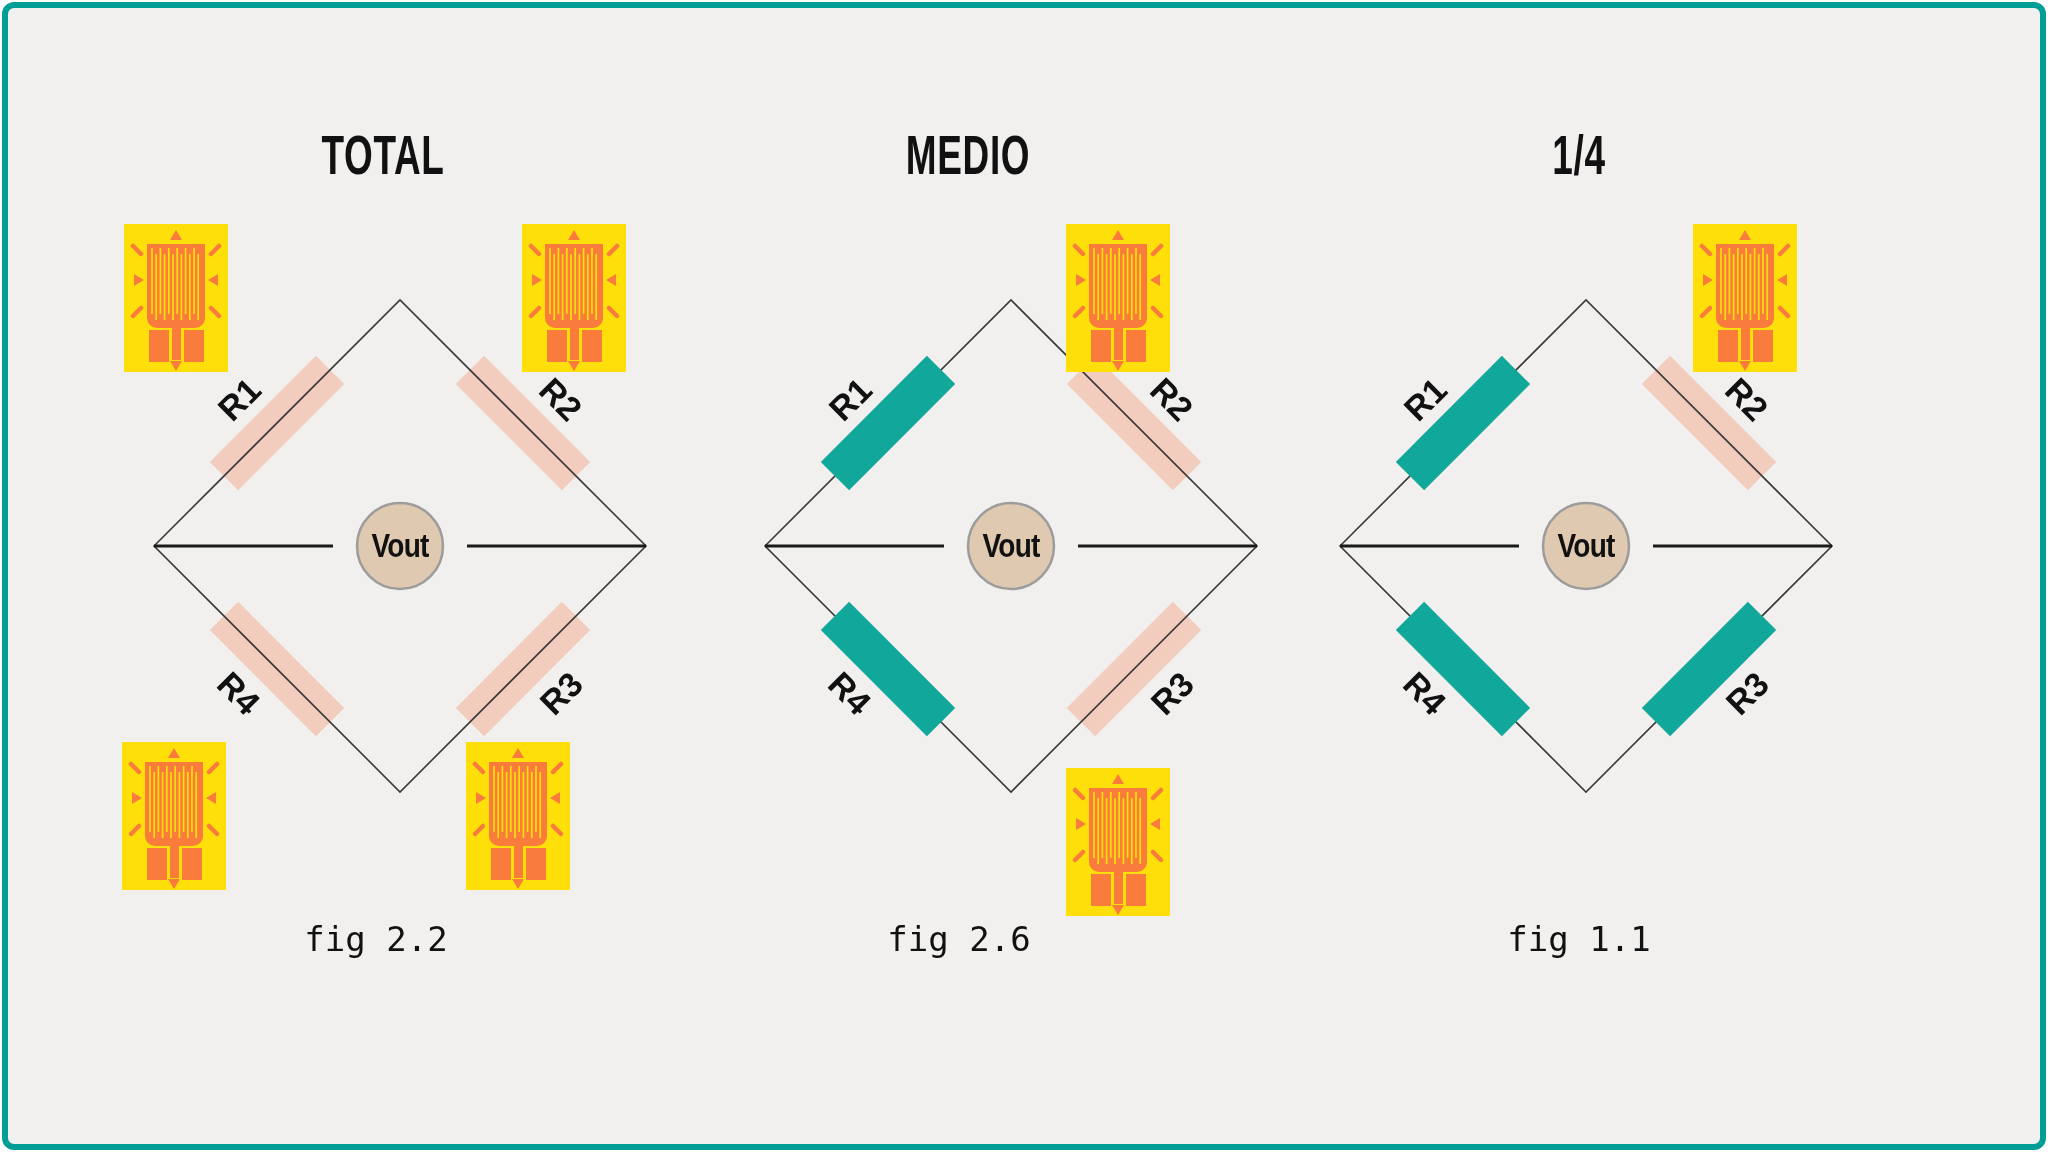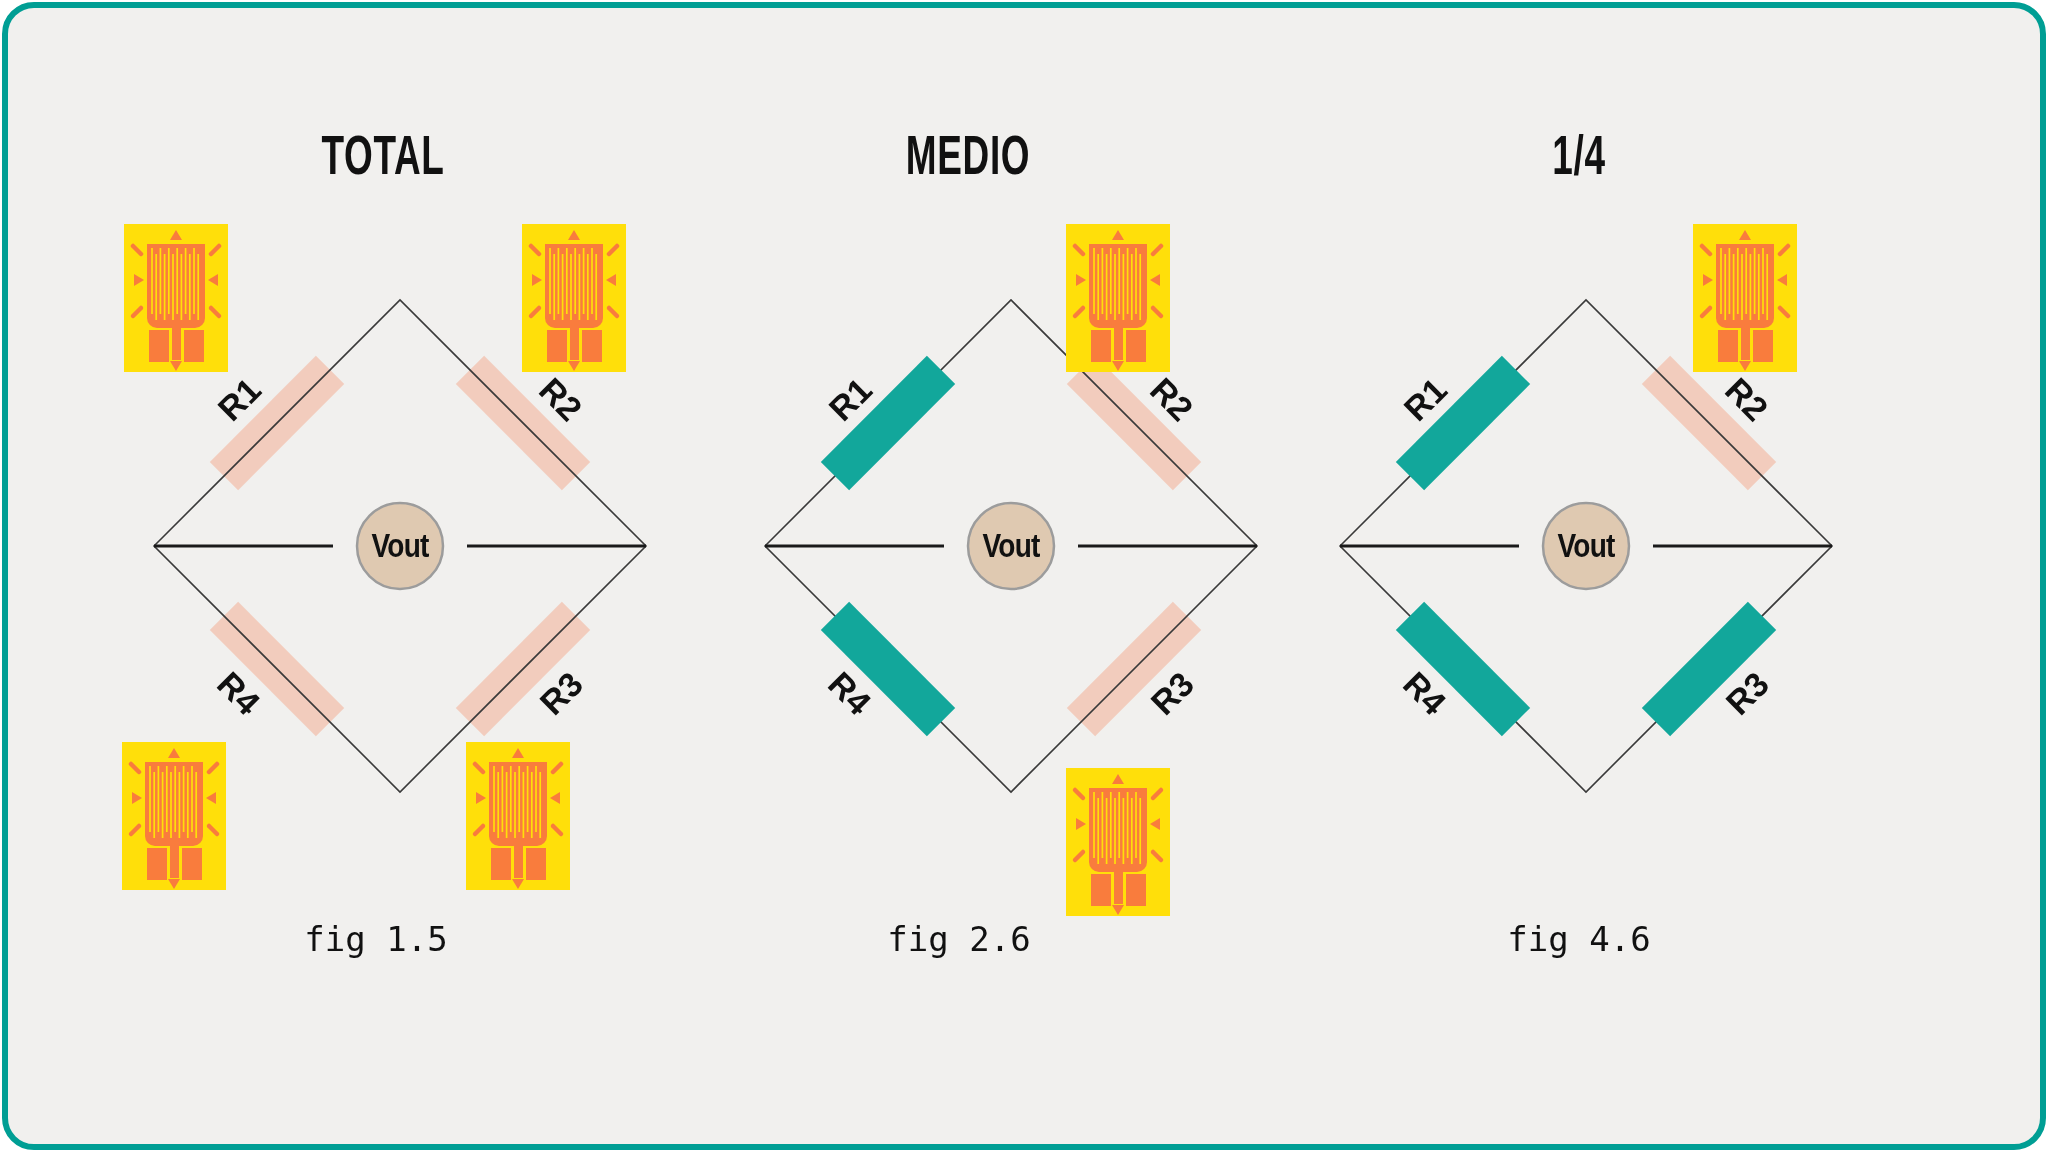--- a/index.html
+++ b/index.html
@@ -1,19 +1,19 @@
 <!DOCTYPE html>
 <html style="--frame_teal: #009E94; --canvas_bg: #F1F0EE; --active_pink: rgba(242,198,180,0.85); --fixed_teal: #12A79B; --gauge_yellow: #FFDF0A; --gauge_orange: #F97C3D; --vout_fill: #DFC9B1; --vout_stroke: #9C9C9C; --wire: #3A3A3A; --wire_dark: #1A1A1A; --ink: #111111;"><head>
 <meta charset="utf-8">
 <style>
   html,body{margin:0;padding:0;background:#ffffff;}
   .stage{position:relative;width:2048px;height:1152px;overflow:hidden;
          font-family:"Liberation Sans", sans-serif;}
   .card{position:absolute;left:2px;top:2px;width:2032px;height:1136px;
-        border:6px solid var(--frame_teal);border-radius:32px;
+        border:6px solid var(--frame_teal);border-radius:12px;
         background:var(--canvas_bg);}
   .diagram-svg{position:absolute;left:0;top:0;}
   .title{position:absolute;top:119px;transform:translateX(-50%) scaleX(0.66);
          transform-origin:center;font-weight:700;font-size:56px;line-height:1;
          letter-spacing:1px;color:var(--ink);white-space:nowrap;}
   .caption{position:absolute;top:911px;transform:translateX(-50%);
            font-family:"DejaVu Sans Mono", monospace;font-size:34px;
            line-height:1.2;color:var(--ink);white-space:nowrap;}
   .gy{fill:var(--gauge_yellow);}
   .go{fill:var(--gauge_orange);}
@@ -129,17 +129,17 @@
         <text class="rlabel" transform="translate(-161,391) rotate(-45)" dy="0.36em">R1</text>
         <text class="rlabel" transform="translate(161,391) rotate(45)" dy="0.36em">R2</text>
         <text class="rlabel" transform="translate(161,685) rotate(-45)" dy="0.36em">R3</text>
         <text class="rlabel" transform="translate(-161,685) rotate(45)" dy="0.36em">R4</text>
         <circle class="vout-circle" cx="0" cy="538" r="43"></circle>
         <text class="vout-text" transform="translate(0,549) scale(0.85,1)">Vout</text>
         <use href="#gauge-def" x="107" y="216"></use>
       </g>
     </svg>
 
-    <div class="caption" style="left:368px">fig 1.5</div>
+    <div class="caption" style="left:368px">fig 2.2</div>
     <div class="caption" style="left:951px">fig 2.6</div>
-    <div class="caption" style="left:1571px">fig 4.6</div>
+    <div class="caption" style="left:1571px">fig 1.1</div>
   </div>
 </div>
 
 </body></html>

